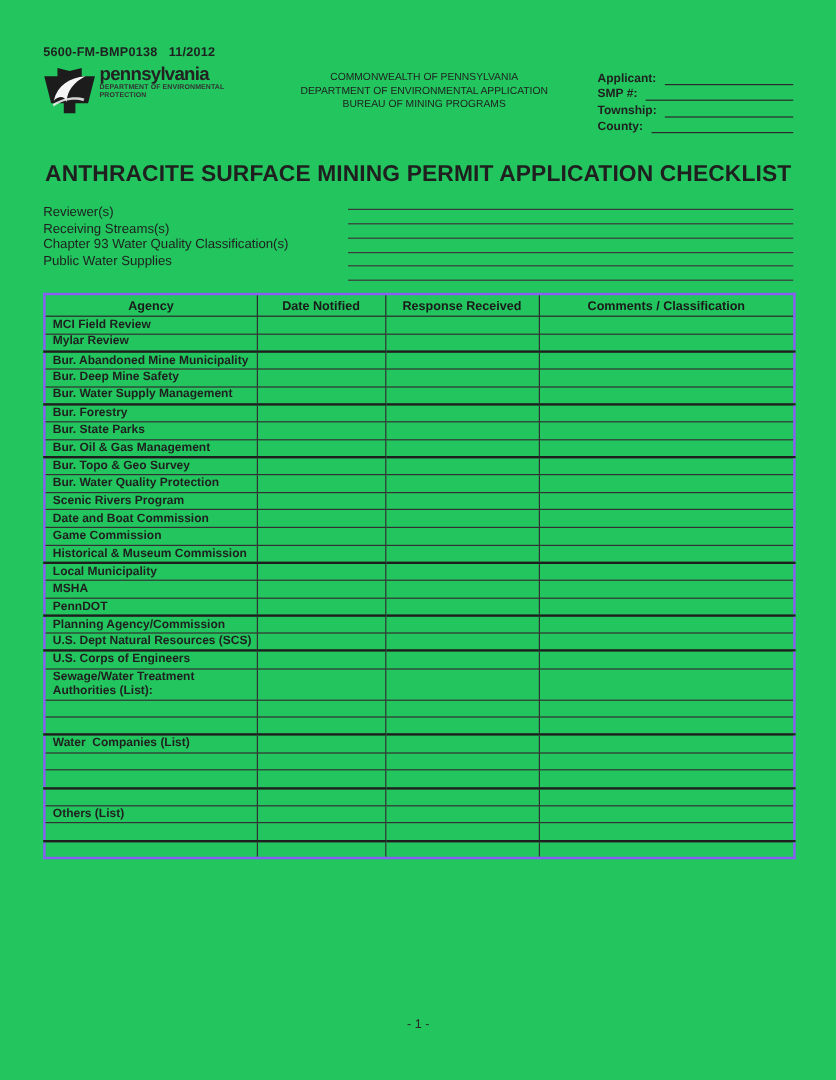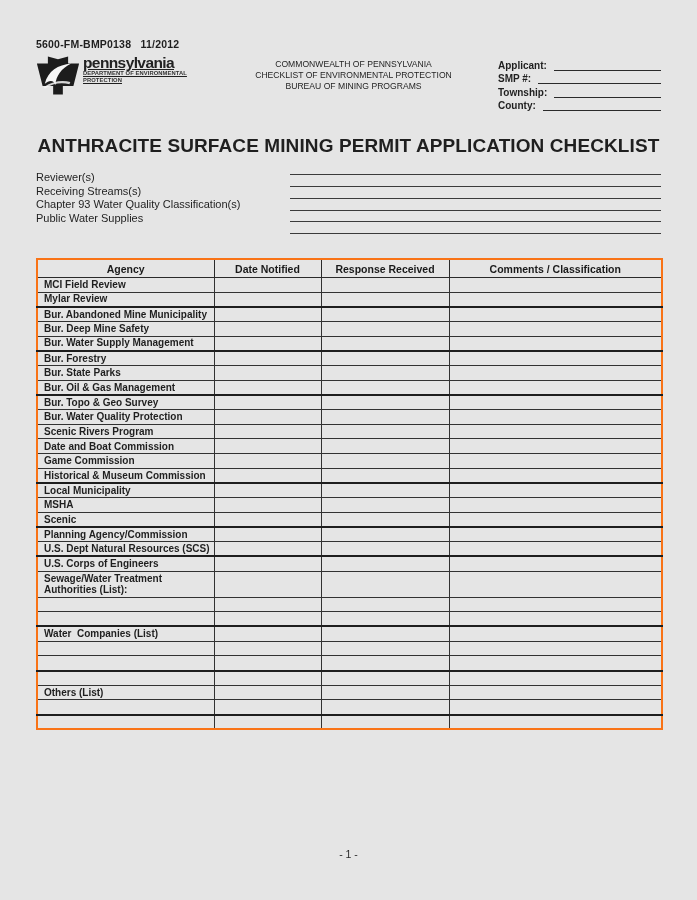--- a/index.html
+++ b/index.html
@@ -1,30 +1,30 @@
 <!DOCTYPE html>
 <html><head>
 <meta charset="utf-8">
 <style>
   * { box-sizing: border-box; }
   html, body { margin: 0; padding: 0; background: #ffffff; }
   body { font-family: "Liberation Sans", sans-serif; color: #1f1f1f; }
   .page {
     position: relative;
     width: 697px; height: 900px;
-    background: #e5e5e5;
+    background: #22c55e;
     padding: 38px 36px 0 36px;
     overflow: hidden;
   }
   .form-number {
     font-size: 10.5px; font-weight: bold; white-space: pre; letter-spacing: 0.2px;
   }
   
   .header-row { display: flex; margin-top: 4px; }
-  .logo-block { width: 200px; display: flex; align-items: flex-start; text-decoration: underline; }
+  .logo-block { width: 200px; display: flex; align-items: flex-start; }
   .keystone { width: 44px; height: 43px; flex: 0 0 auto; }
   .logo-text { margin-left: 3px; padding-top: 2px; }
   .logo-name { font-size: 15.5px; font-weight: bold; letter-spacing: -0.6px; line-height: 14px; color: #222; }
   .logo-dept { font-size: 5.8px; font-weight: bold; line-height: 7px; letter-spacing: 0.1px; color: #333; }
   .agency-block { width: 235px; text-align: center; padding-top: 5px; }
   .agency-block div { font-size: 8.6px; font-weight: normal; line-height: 11px; white-space: nowrap; }
   .applicant-block { flex: 1; padding-left: 27px; padding-top: 3px; }
   .app-field { display: flex; align-items: flex-end; height: 13.5px; }
   .app-label { font-size: 10px; font-weight: bold; line-height: 11px; }
   .app-line { flex: 1; border-bottom: 1.5px solid #2a2a2a; margin-left: 7px; height: 10px; }
@@ -33,23 +33,23 @@
   
   .review-block { display: flex; margin-top: 1px; }
   .review-labels { width: 254px; padding-top: 13px; }
   .review-labels div { font-size: 11px; line-height: 13.6px; white-space: pre; }
   .review-lines { flex: 1; padding-top: 5px; }
   .rline { height: 11.9px; border-bottom: 1px solid #3a3a3a; }
   
   .section-title { text-align: center; font-size: 13.5px; font-weight: bold; margin-top: 17px; }
   
   table.agency-table {
-    width: 625px; margin-top: 24px;
+    width: 625px; margin-top: 10px;
     border-collapse: collapse; table-layout: fixed;
-    border: 2px solid #f97316;
+    border: 2px solid #8b5cf6;
   }
   .agency-table th {
     border: 1px solid #2a2a2a; border-bottom-width: 1.5px;
     font-size: 10.5px; font-weight: bold; height: 18px; padding: 0 2px;
     text-align: center; color: #1a1a1a;
   }
   .agency-table td {
     border: 1px solid #323232;
     height: 14.7px; padding: 0 2px 0 6px;
     font-size: 10px; font-weight: bold; line-height: 11.5px;
@@ -76,21 +76,21 @@
       </svg>
       <div class="logo-text">
         <div class="logo-name">pennsylvania</div>
         <div class="logo-dept">DEPARTMENT OF ENVIRONMENTAL</div>
         <div class="logo-dept">PROTECTION</div>
       </div>
     </div>
 
     <div class="agency-block">
       <div>COMMONWEALTH OF PENNSYLVANIA</div>
-      <div>CHECKLIST OF ENVIRONMENTAL PROTECTION</div>
+      <div>DEPARTMENT OF ENVIRONMENTAL APPLICATION</div>
       <div>BUREAU OF MINING PROGRAMS</div>
     </div>
 
     <div class="applicant-block">
       <div class="app-field">
         <span class="app-label">Applicant:</span>
         <span class="app-line"></span>
       </div>
       <div class="app-field">
         <span class="app-label">SMP #:</span>
@@ -233,21 +233,21 @@
           <td></td>
           <td></td>
         </tr>
         <tr>
           <td>MSHA</td>
           <td></td>
           <td></td>
           <td></td>
         </tr>
         <tr>
-          <td>Scenic</td>
+          <td>PennDOT</td>
           <td></td>
           <td></td>
           <td></td>
         </tr>
         <tr class="thick">
           <td>Planning Agency/Commission</td>
           <td></td>
           <td></td>
           <td></td>
         </tr>

